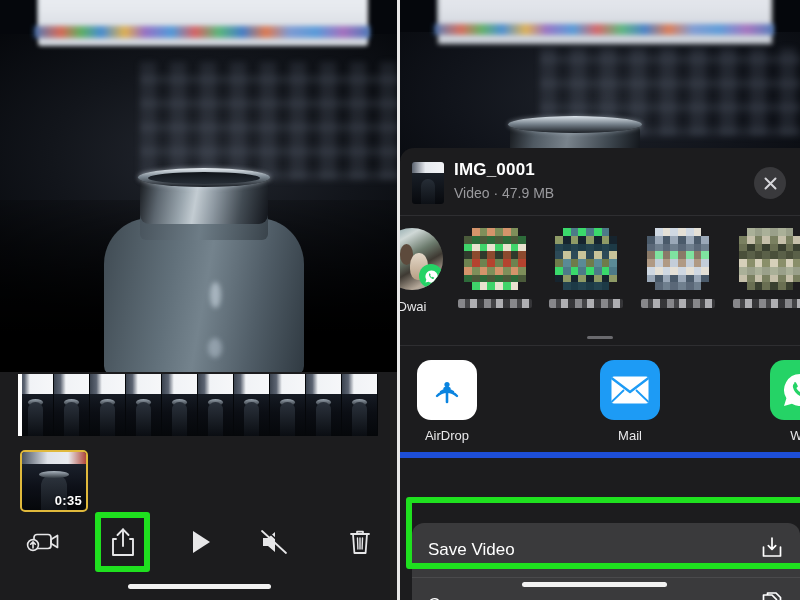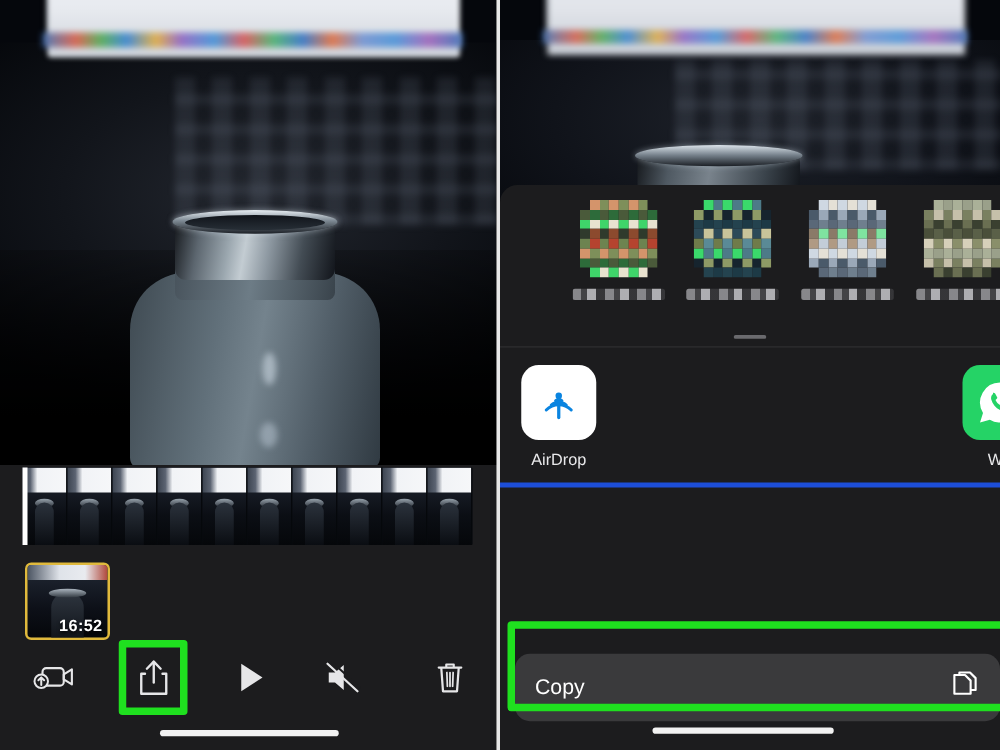--- a/index.html
+++ b/index.html
@@ -144,21 +144,21 @@
               background:#25d366; display:flex; align-items:center; justify-content:center; }
   .pix { position:absolute; inset:0; }
   .pix i { position:absolute; width:12.5%; height:12.5%; display:block; }
   .blurlbl { margin-top:9px; height:9px; border-radius:2px;
              background:repeating-linear-gradient(90deg,#9a9a9e 0 7px,#4a4a4d 7px 12px,#c8c8cc 12px 19px,#3a3a3d 19px 26px);
              opacity:.85; }
   .grabber { position:absolute; left:50%; transform:translateX(-50%); bottom:6px; width:26px; height:3px;
              border-radius:2px; background:#6a6a6e; }
 
   
-  .apps { position:relative; height:112px; border-bottom:4px solid #1d4ed8; }
+  .apps { position:relative; height:112px; border-bottom:6px solid #1d4ed8; }
   .app { position:absolute; top:14px; width:82px; text-align:center; }
   .app-ic { width:60px; height:60px; margin:0 auto; border-radius:14px; overflow:hidden;
             display:flex; align-items:center; justify-content:center; position:relative; }
   .app-lbl { margin-top:8px; color:#e8e8ea; font-size:13px; }
 
   
   .actions { position:absolute; left:12px; top:375px; width:388px; }
   .act-card { background:#3a3a3c; border-radius:12px; overflow:hidden; }
   .act-row { position:relative; height:54px; display:flex; align-items:center;
              padding:0 16px; color:#fff; font-size:17px; }
@@ -244,21 +244,21 @@
           <div class="fs-ring"></div>
           <div class="fs-bot"></div>
         </div>
       </div>
     <div class="playhead"></div>
 
     <div class="clip-thumb">
       <div class="ct-top"></div>
       <div class="ct-bottle"></div>
       <div class="ct-ring"></div>
-      <span class="clip-time">16:52</span>
+      <span class="clip-time">0:35</span>
     </div>
 
     <div class="tools">
       <div class="tool t-export">
         <svg width="34" height="24" viewBox="0 0 34 24">
           <rect x="9" y="4.5" width="17" height="14" rx="3" fill="none" stroke="#e6e6e8" stroke-width="1.7"></rect>
           <path d="M26 9.5 L32.5 5.5 L32.5 17.5 L26 13.5 Z" fill="none" stroke="#e6e6e8" stroke-width="1.7" stroke-linejoin="round"></path>
           <circle cx="8" cy="15" r="5.4" fill="#1c1c1e" stroke="#e6e6e8" stroke-width="1.6"></circle>
           <path d="M8 18 L8 12 M5.7 14.2 L8 11.9 L10.3 14.2" fill="none" stroke="#e6e6e8" stroke-width="1.6" stroke-linecap="round" stroke-linejoin="round"></path>
         </svg>
@@ -305,23 +305,50 @@
       <div class="rv-kb"></div>
       <div class="rv-screen2"></div>
       <div class="rv-screen"></div>
       <div class="rv-dock"></div>
       <div class="rv-cap"></div>
       <div class="rv-rim"></div>
     </div>
 
     <div class="sheet">
 
+      <div class="sheet-head">
+        <div class="file-thumb">
+          <div class="ft-top"></div>
+          <div class="ft-b"></div>
+        </div>
+        <div class="file-name">IMG_0001</div>
+        <div class="file-meta">Video · 47.9 MB</div>
+        <div class="close-btn">
+          <svg width="15" height="15" viewBox="0 0 15 15">
+            <path d="M2.5 2.5 L12.5 12.5 M12.5 2.5 L2.5 12.5" stroke="#d6d6da" stroke-width="2" stroke-linecap="round"></path>
+          </svg>
+        </div>
+      </div>
 
       <div class="contacts" id="contacts">
         <div class="grabber"></div>
+      <div class="contact" style="left: -25px;">
+            <div class="c-av">
+              <div class="dwai-img"></div>
+              <div class="dwai-f1"></div>
+              <div class="dwai-f2"></div>
+              <div class="wa-badge">
+                <svg width="15" height="15" viewBox="0 0 15 15">
+                  <path d="M7.5 1.4a6.1 6.1 0 00-5.2 9.2L1.5 13.6l3.1-.8A6.1 6.1 0 107.5 1.4z" fill="#fff"></path>
+                  <path d="M5.4 4.4c.2-.1.5 0 .6.2l.6 1.1c.1.2 0 .4-.1.5l-.4.4c.4.8 1 1.4 1.8 1.8l.4-.4c.2-.1.4-.2.6-.1l1.1.6c.2.1.3.4.2.6-.3.7-1 1-1.7.8C7 9.4 5.6 8 5 6.3c-.2-.7.1-1.5.4-1.9z" fill="#25d366"></path>
+                </svg>
+              </div>
+            </div>
+            <div class="c-name">Dwai</div>
+          </div>
           <div class="contact" style="left: 58px;">
             <div class="c-av" style="border-radius:0;background:transparent">
               <div class="pix">
                 <i style="left:0%;top:0%;background:#7e8f5a;opacity:0"></i>
                 <i style="left:12.5%;top:0%;background:#d4946b;opacity:1"></i>
                 <i style="left:25%;top:0%;background:#7e8f5a;opacity:1"></i>
                 <i style="left:37.5%;top:0%;background:#d4946b;opacity:1"></i>
                 <i style="left:50%;top:0%;background:#7e8f5a;opacity:1"></i>
                 <i style="left:62.5%;top:0%;background:#d4946b;opacity:1"></i>
                 <i style="left:75%;top:0%;background:#7e8f5a;opacity:1"></i>
@@ -609,33 +636,52 @@
                   <path d="M11 27a14 14 0 0120 0"></path>
                   <path d="M15 23a9 9 0 0112 0"></path>
                   <path d="M18.5 19.5a4.2 4.2 0 015 0"></path>
                 </g>
                 <circle cx="21" cy="15.5" r="2.6" fill="#0a84e0"></circle>
                 <path d="M21 17.5 L21 33" stroke="#0a84e0" stroke-width="2.6" stroke-linecap="round"></path>
               </svg>
             </div>
             <div class="app-lbl">AirDrop</div>
           </div>
+          <div class="app" style="left: 189px;">
+            <div class="app-ic" style="background:#1d9bf5">
+              <svg width="40" height="30" viewBox="0 0 40 30">
+                <rect x="1.5" y="1.5" width="37" height="27" rx="2.5" fill="#fff"></rect>
+                <path d="M1.5 3 L20 17 L38.5 3" fill="none" stroke="#1d9bf5" stroke-width="2.4" stroke-linejoin="round"></path>
+                <path d="M1.5 27 L14 15 M38.5 27 L26 15" fill="none" stroke="#1d9bf5" stroke-width="1.8"></path>
+              </svg>
+            </div>
+            <div class="app-lbl">Mail</div>
+          </div>
           <div class="app" style="left: 359px;">
             <div class="app-ic" style="background:#25d366">
               <svg width="40" height="40" viewBox="0 0 40 40">
                 <path d="M20 4a16 16 0 00-13.6 24.3L4 36l7.9-2.3A16 16 0 1020 4z" fill="#fff"></path>
                 <path d="M14.4 12.2c.5-.2 1.3-.1 1.7.6l1.6 2.9c.3.5.1 1-.3 1.3l-1 .9c1 2.1 2.7 3.8 4.8 4.8l.9-1c.3-.4.9-.6 1.4-.3l2.9 1.6c.6.4.8 1.1.5 1.7-.8 1.8-2.7 2.7-4.6 2.2-4.5-1.2-8.1-4.8-9.3-9.3-.5-1.9.4-3.8 1.4-4.4z" fill="#25d366"></path>
               </svg>
             </div>
             <div class="app-lbl">Wh</div>
           </div>
         </div>
 
       <div class="actions">
         <div class="act-card">
+          <div class="act-row">
+            <span>Save Video</span>
+            <span class="act-ic">
+              <svg width="24" height="24" viewBox="0 0 24 24">
+                <path d="M12 2.5 L12 13.5 M8.3 10.2 L12 13.9 L15.7 10.2" fill="none" stroke="#fff" stroke-width="1.7" stroke-linecap="round" stroke-linejoin="round"></path>
+                <path d="M3.5 11.5 L3.5 20.5 L20.5 20.5 L20.5 11.5" fill="none" stroke="#fff" stroke-width="1.7" stroke-linecap="round" stroke-linejoin="round"></path>
+              </svg>
+            </span>
+          </div>
           <div class="act-row">
             <span>Copy</span>
             <span class="act-ic">
               <svg width="24" height="24" viewBox="0 0 24 24">
                 <path d="M3.5 4.5 L12 4.5 L16.5 9 L16.5 19.5 L3.5 19.5 Z" fill="none" stroke="#fff" stroke-width="1.7" stroke-linejoin="round"></path>
                 <path d="M7.5 4.5 L7.5 2.5 L16 2.5 L20.5 7 L20.5 16.5 L16.5 16.5" fill="none" stroke="#fff" stroke-width="1.7" stroke-linejoin="round"></path>
               </svg>
             </span>
           </div>
         </div>

